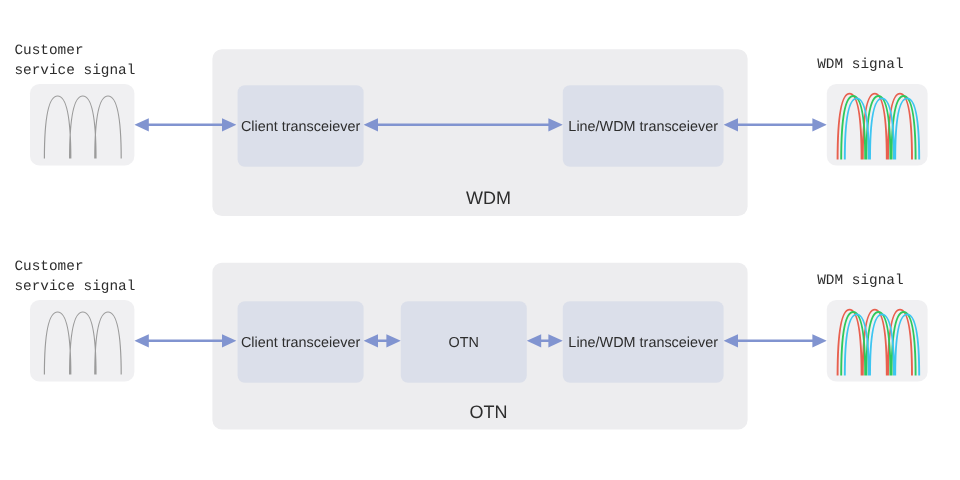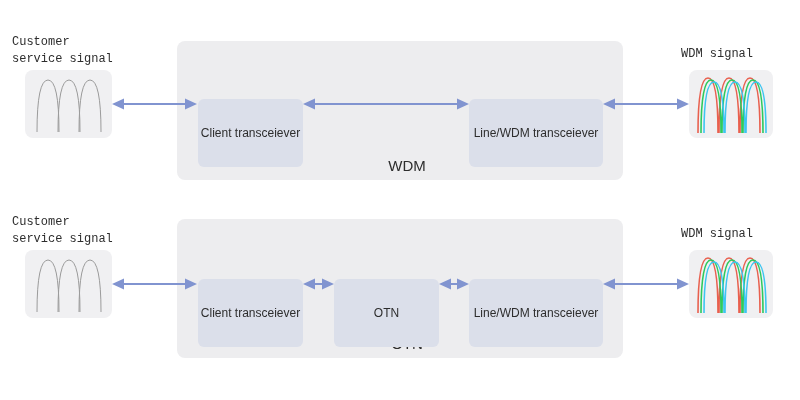--- a/index.html
+++ b/index.html
@@ -47,21 +47,20 @@
   .node-box {
     background: var(--box-fill, #dbdfea);
     border-radius: 6px;
     display: flex;
     align-items: center;
     justify-content: center;
     text-align: right;
     font-size: 12px;
     line-height: 17px;
     color: var(--text, #2d2d2d);
-    margin-top: 28px;
   }
   .arrow-svg line { stroke: var(--arrow, #8194d0); }
   .arrow-svg polygon { fill: var(--arrow, #8194d0); }
   .wave-gray path { stroke: var(--waveform-gray, #9b9b9b); }
 </style>
 </head>
 <body>
 
 <div class="canvas">
 

